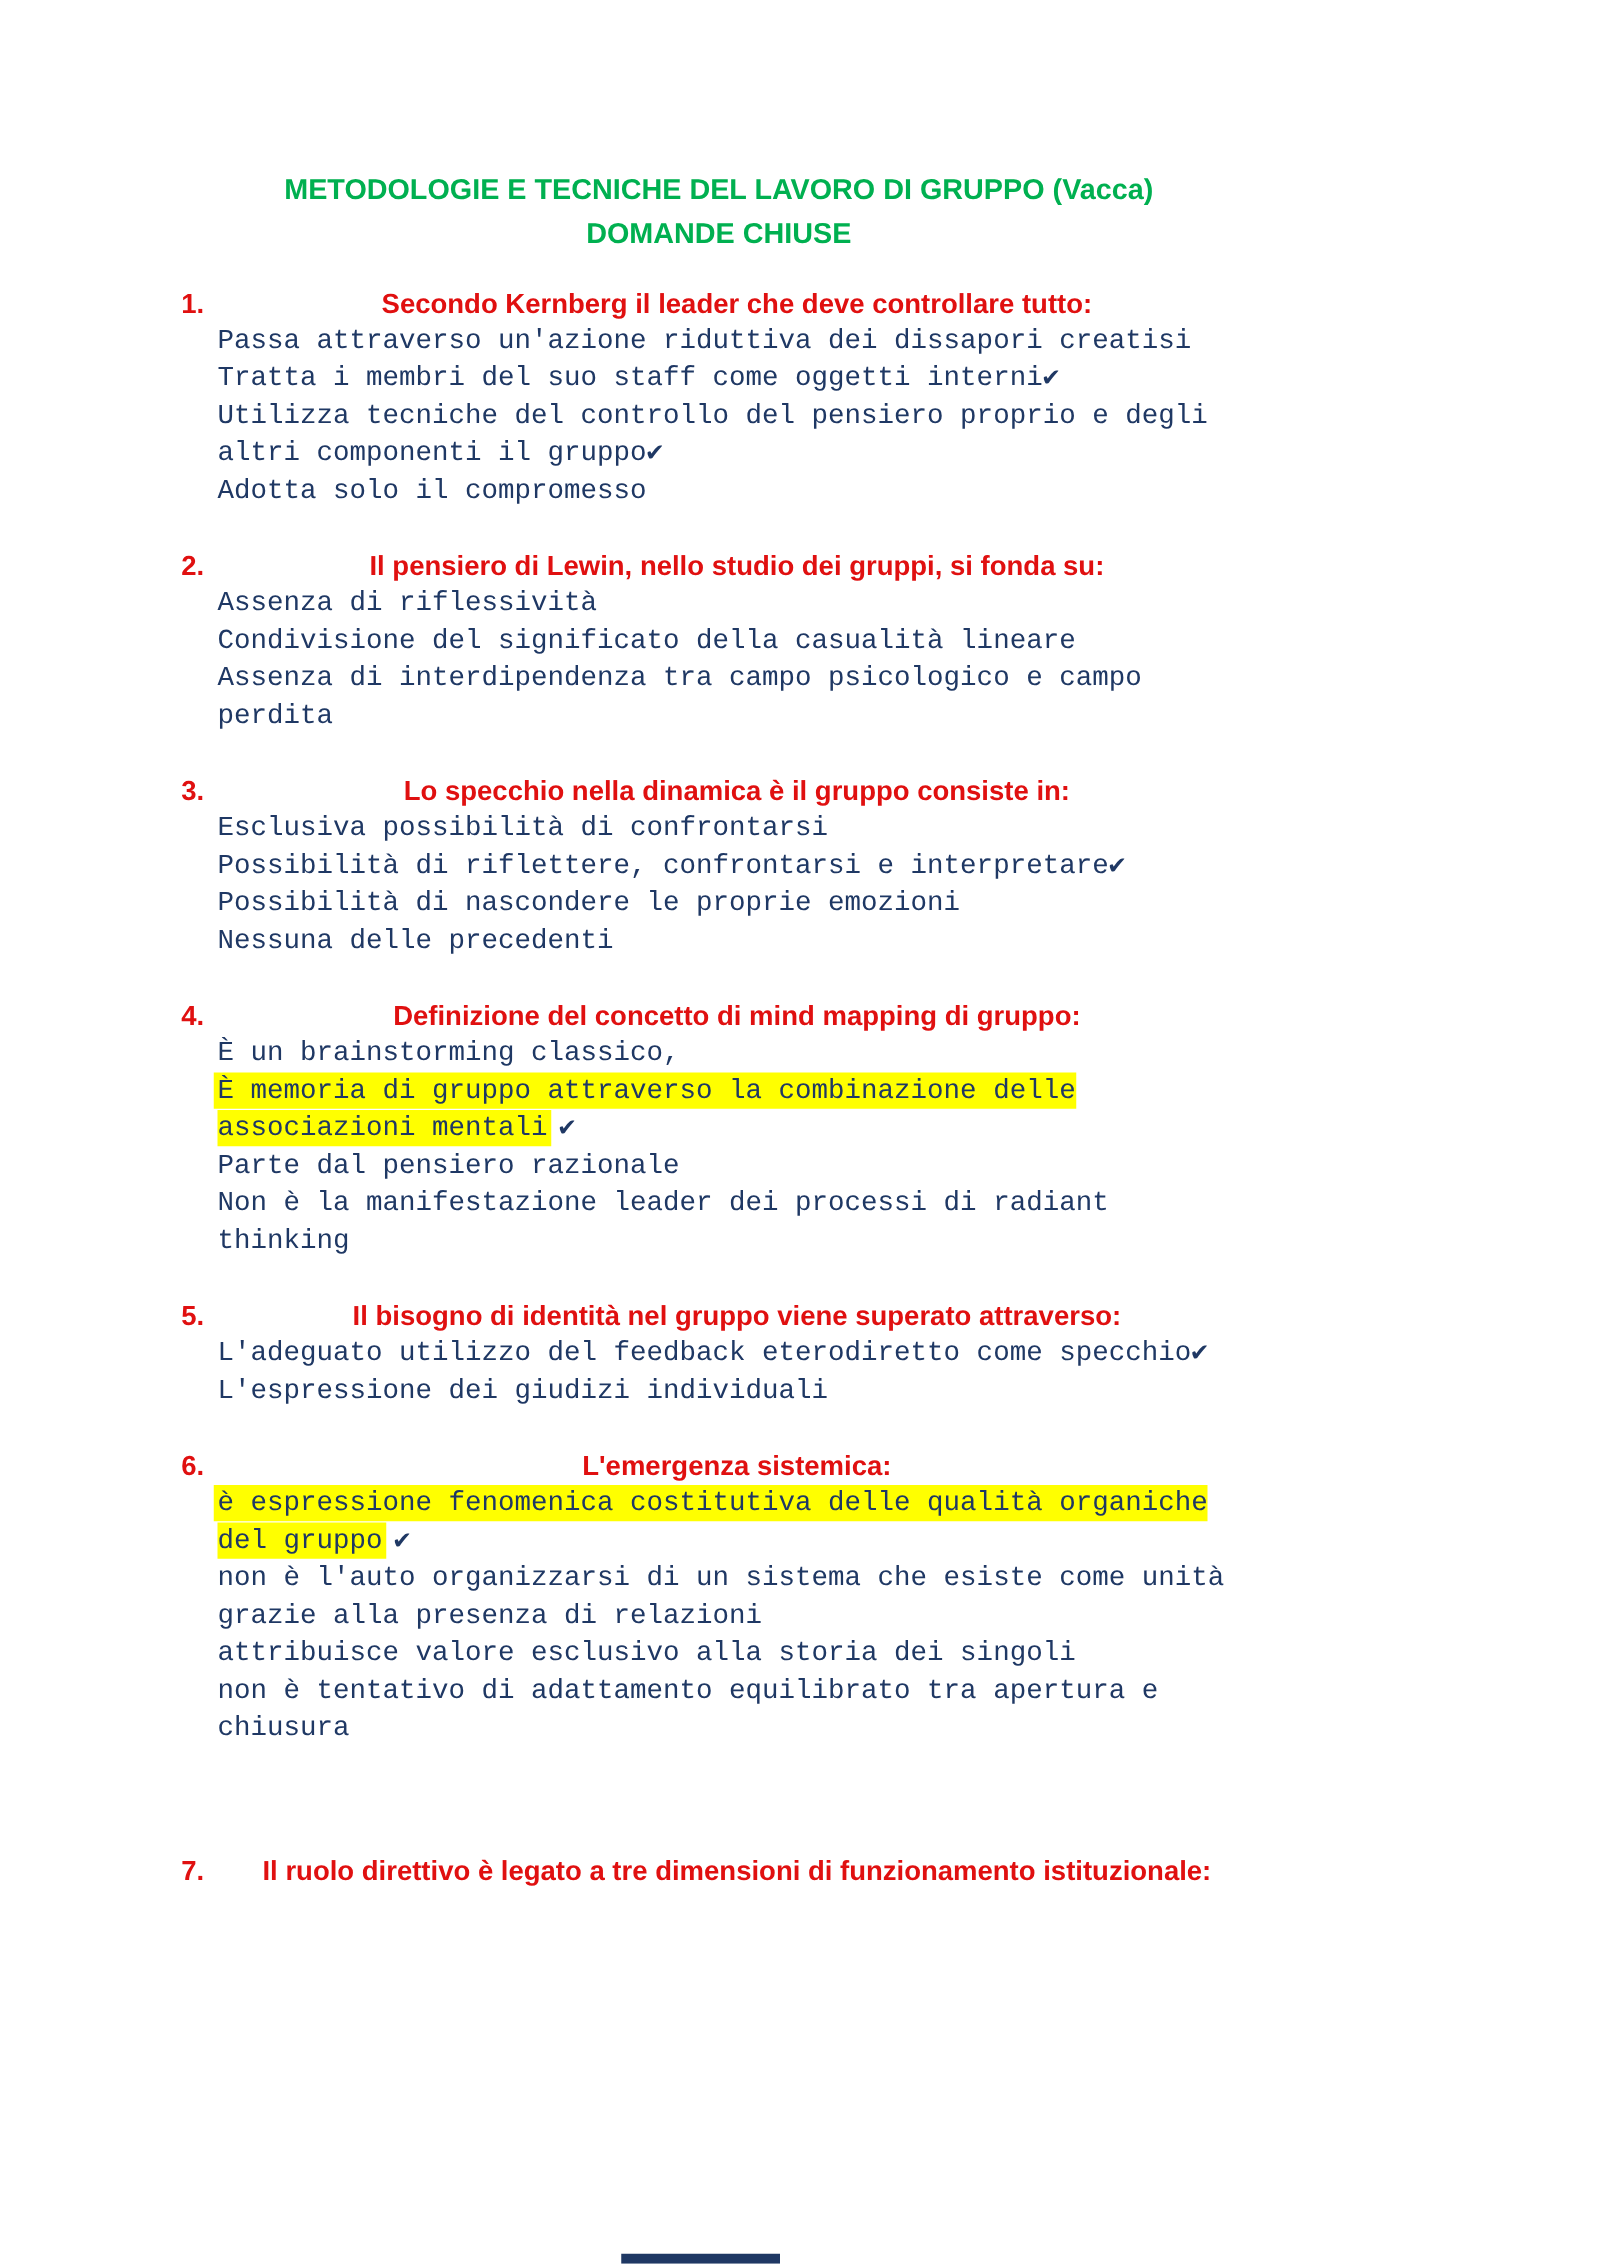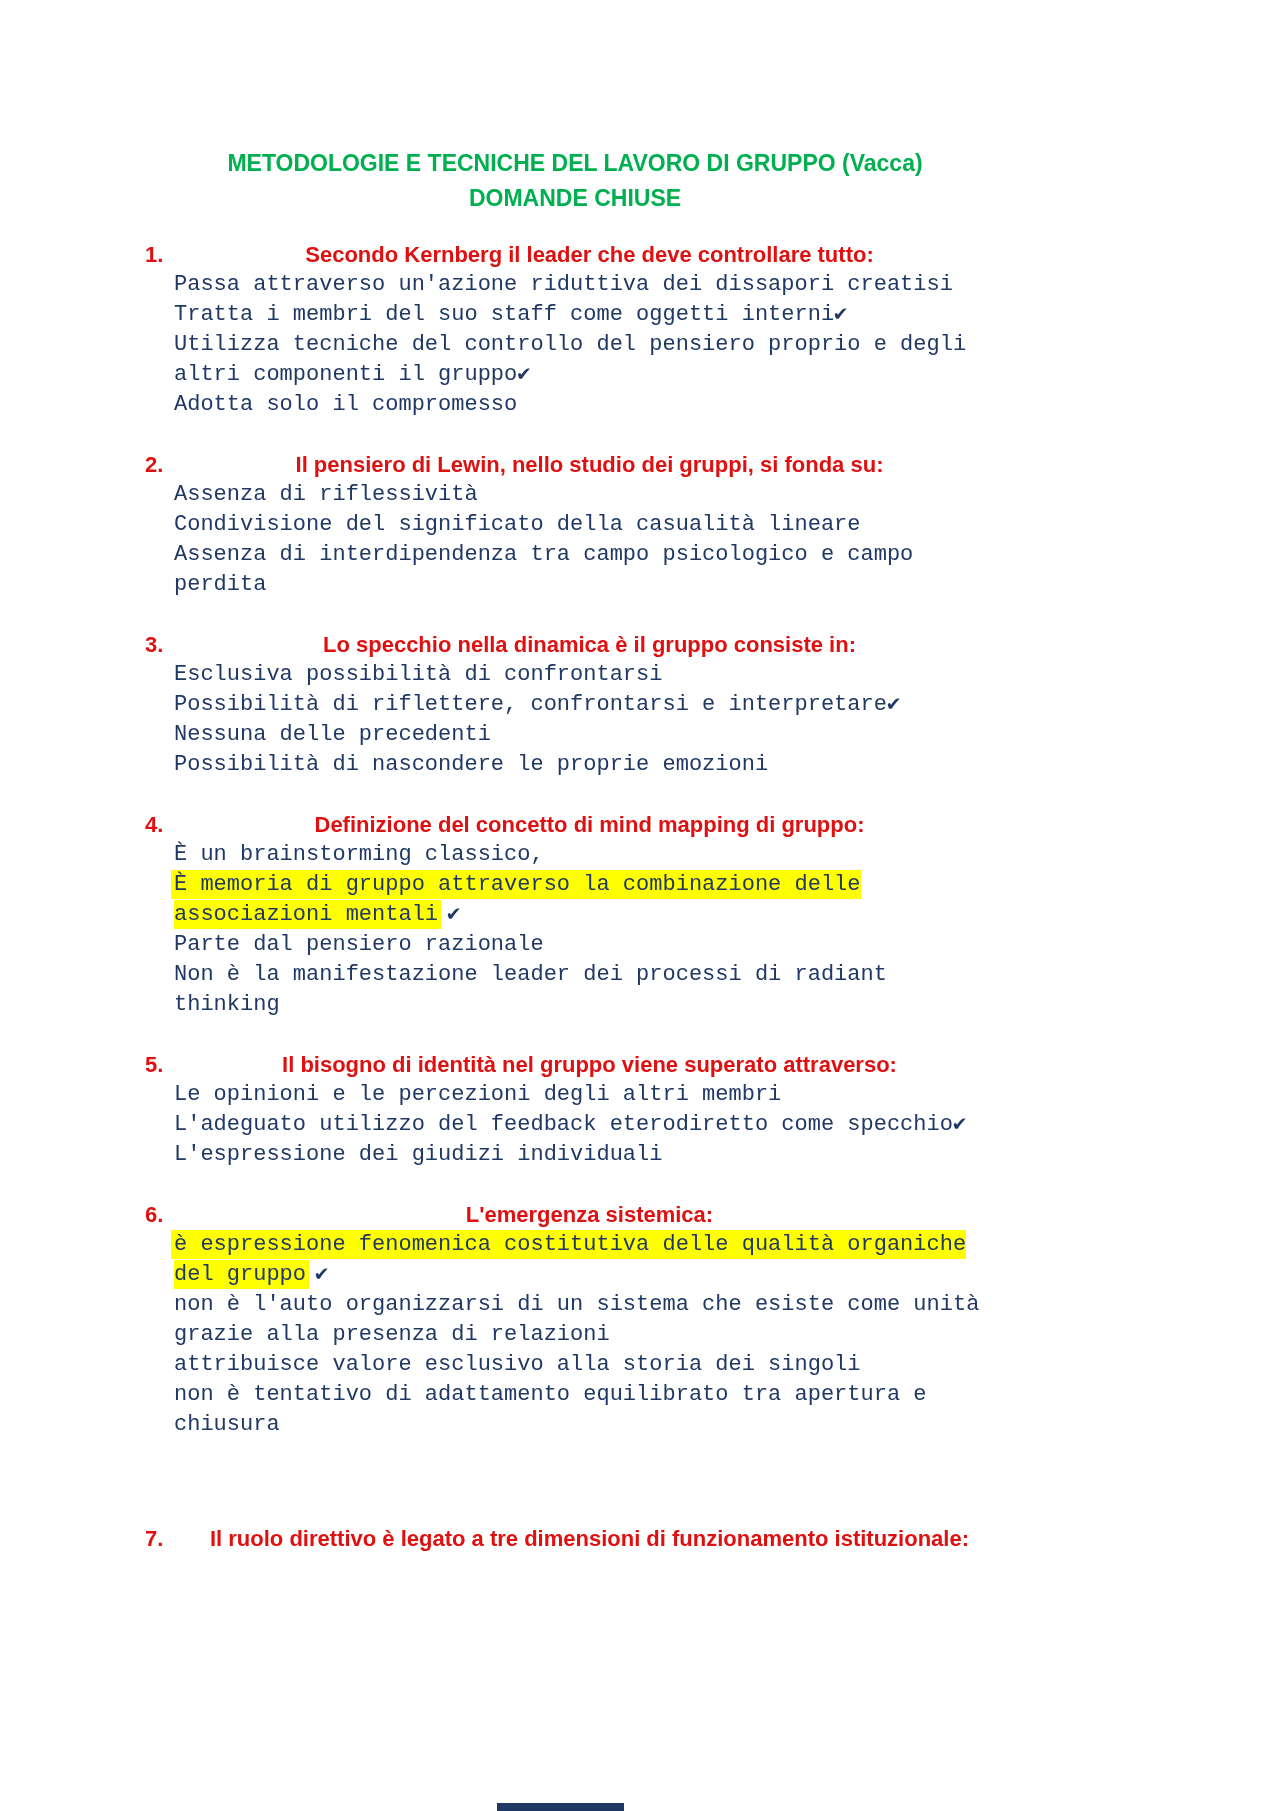--- a/index.html
+++ b/index.html
@@ -24,21 +24,20 @@
     top: 134px;
     width: 860px;
   }
   .title {
     text-align: center;
     font-weight: 700;
     font-size: 23px;
     line-height: 35px;
     color: var(--green, #00b050);
     margin-bottom: 24px;
-    margin-top: 12px;
   }
   .question { margin-bottom: 30px; }
   .q-head {
     display: flex;
     color: var(--red, #e01010);
     font-weight: 700;
     font-size: 22px;
     line-height: 30px;
   }
   .q-num { flex: 0 0 29px; width: 29px; }
@@ -101,43 +100,42 @@
           </div>
         </div>
         <div class="question">
           <div class="q-head">
             <span class="q-num">3.</span>
             <span class="q-text">Lo specchio nella dinamica è il gruppo consiste in:</span>
           </div>
           <div class="answers">
             <div class="answer"><span class="a-text">Esclusiva possibilità di confrontarsi</span></div>
             <div class="answer"><span class="a-text">Possibilità di riflettere, confrontarsi e interpretare</span><span class="check">✔</span></div>
+            <div class="answer"><span class="a-text">Possibilità di nascondere le proprie emozioni</span></div>
             <div class="answer"><span class="a-text">Nessuna delle precedenti</span></div>
-            <div class="answer"><span class="a-text">Possibilità di nascondere le proprie emozioni</span></div>
           </div>
         </div>
         <div class="question">
           <div class="q-head">
             <span class="q-num">4.</span>
             <span class="q-text">Definizione del concetto di mind mapping di gruppo:</span>
           </div>
           <div class="answers">
             <div class="answer"><span class="a-text">È un brainstorming classico,</span></div>
             <div class="answer"><span class="a-text hl">È memoria di gruppo attraverso la combinazione delle associazioni mentali</span><span class="check">✔</span></div>
             <div class="answer"><span class="a-text">Parte dal pensiero razionale</span></div>
             <div class="answer"><span class="a-text">Non è la manifestazione leader dei processi di radiant thinking</span></div>
           </div>
         </div>
         <div class="question">
           <div class="q-head">
             <span class="q-num">5.</span>
             <span class="q-text">Il bisogno di identità nel gruppo viene superato attraverso:</span>
           </div>
           <div class="answers">
-            <div class="answer"><span class="a-text">Le opinioni e le percezioni degli altri membri</span></div>
             <div class="answer"><span class="a-text">L'adeguato utilizzo del feedback eterodiretto come specchio</span><span class="check">✔</span></div>
             <div class="answer"><span class="a-text">L'espressione dei giudizi individuali</span></div>
           </div>
         </div>
         <div class="question">
           <div class="q-head">
             <span class="q-num">6.</span>
             <span class="q-text">L'emergenza sistemica:</span>
           </div>
           <div class="answers">

